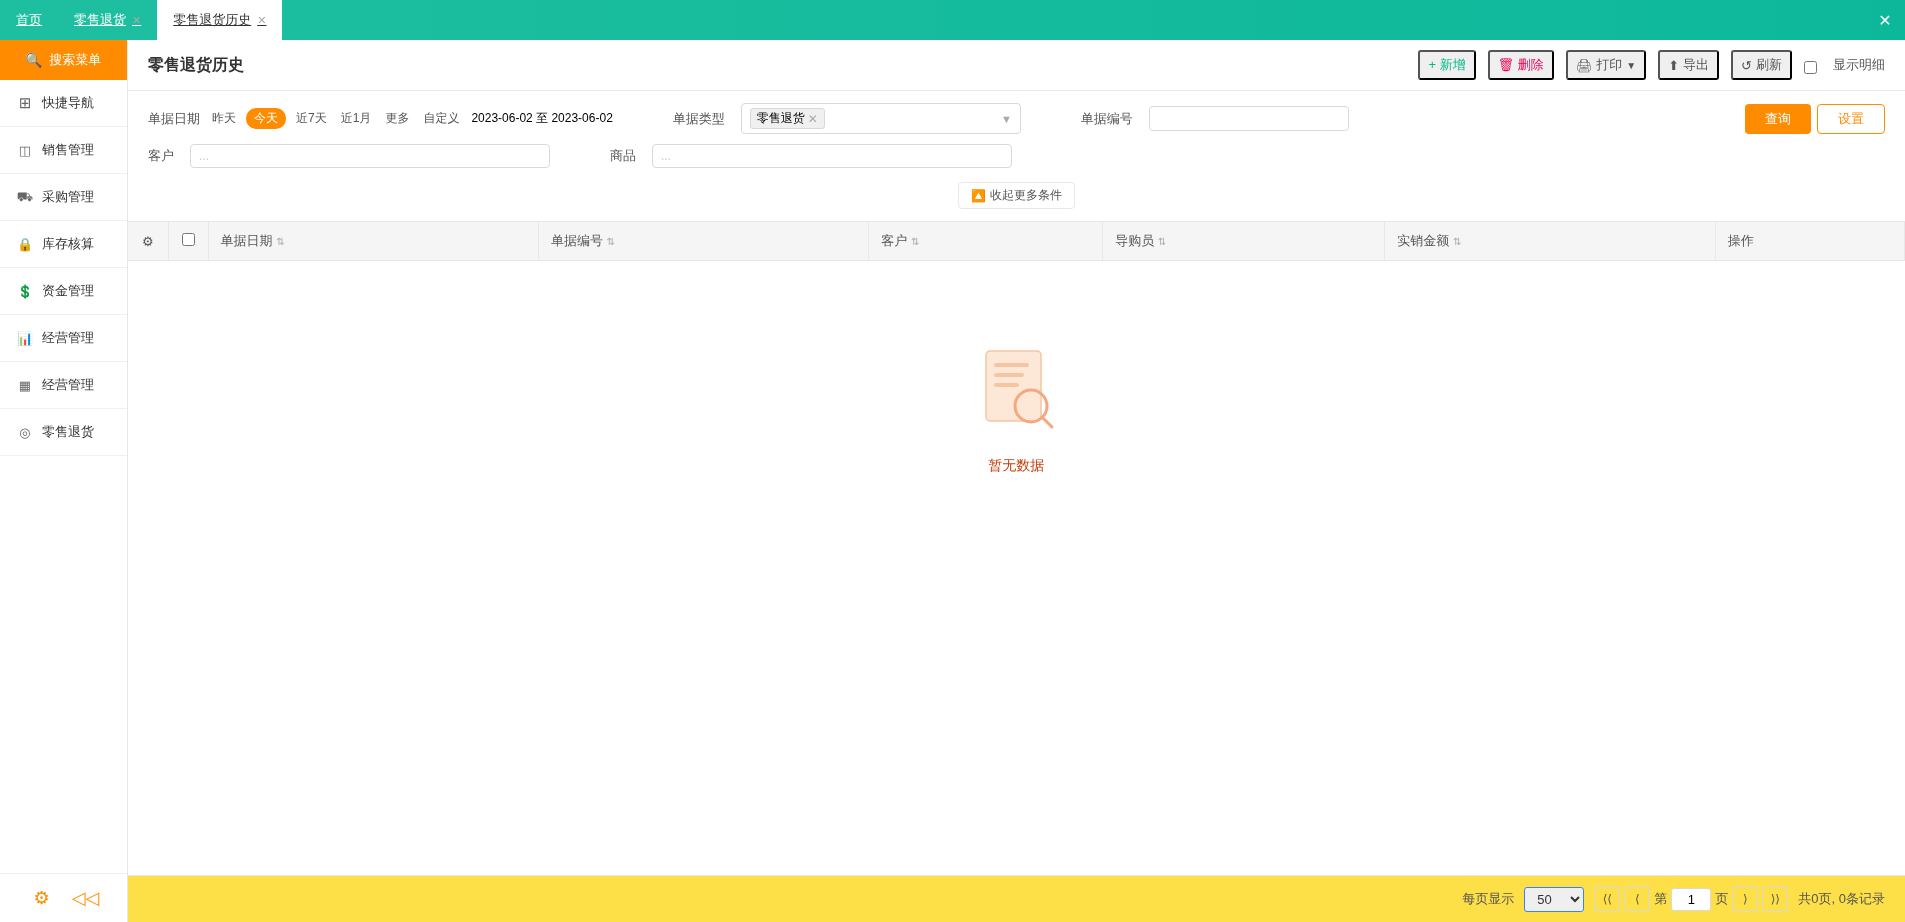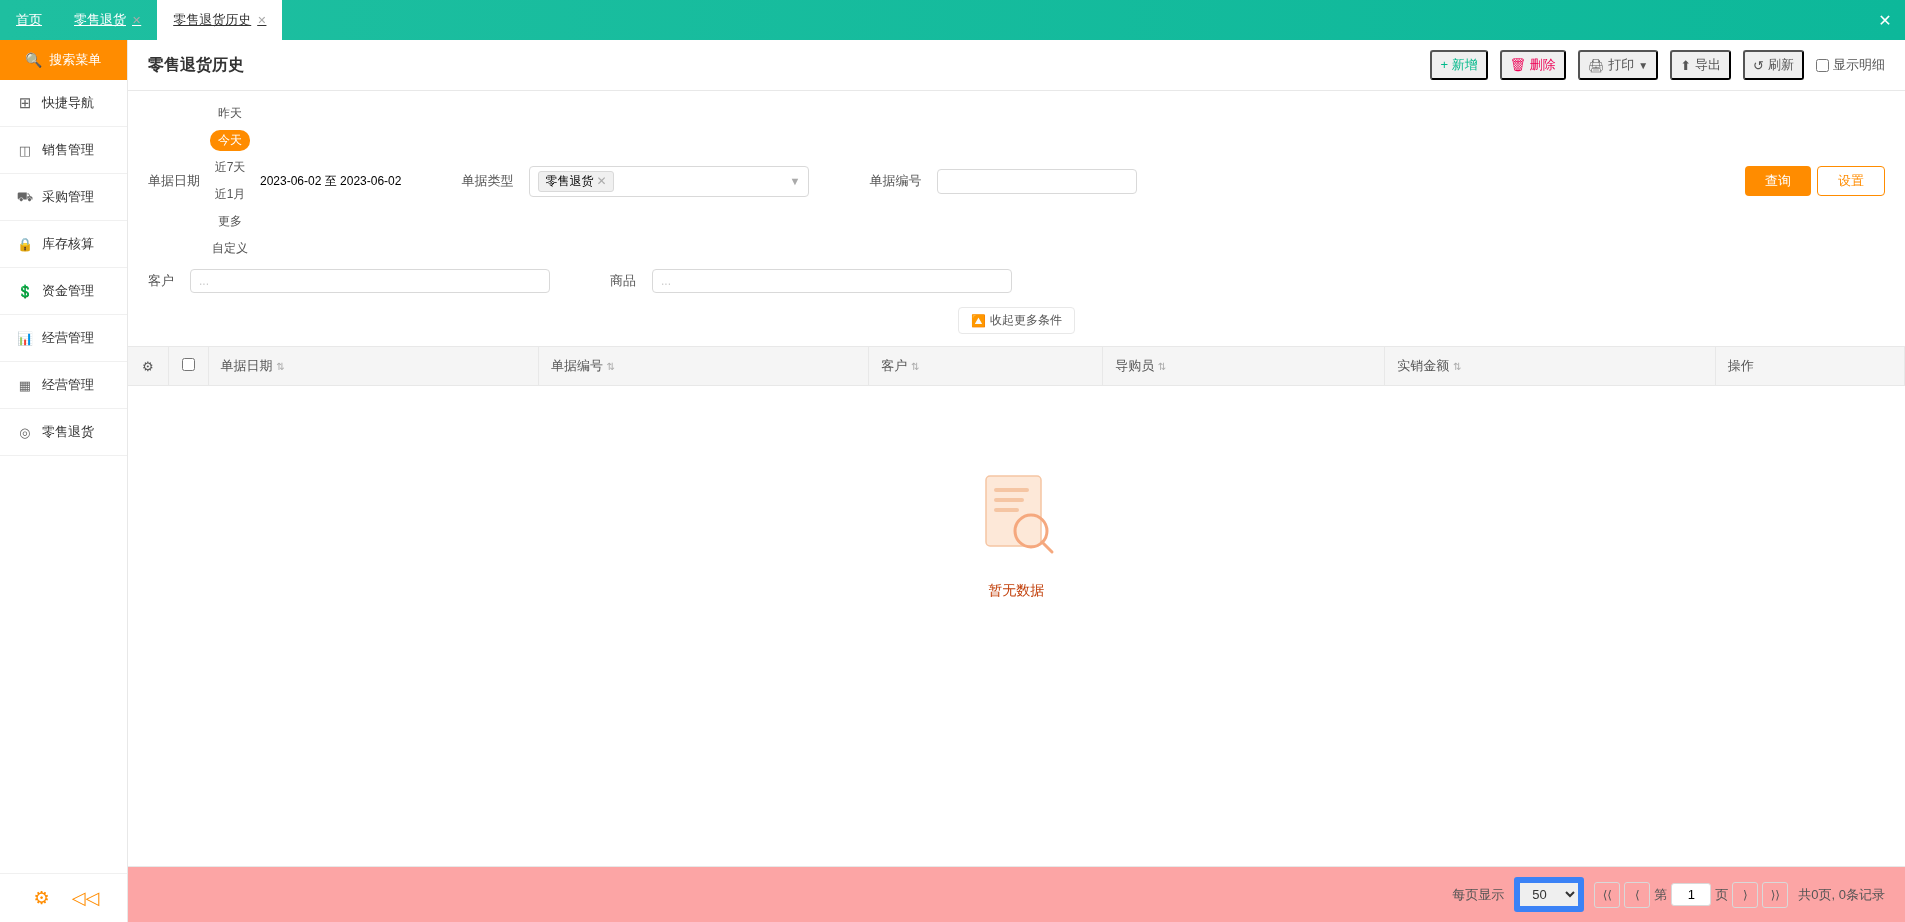--- a/index.html
+++ b/index.html
@@ -154,22 +154,22 @@
       font-size: 13px;
       color: #555;
       cursor: pointer;
       padding: 4px 8px;
       border-radius: 3px;
     }
     .btn-add { color: #00b98a; }
     .btn-delete { color: #e05; }
     .show-detail-cb {
       display: flex;
-      align-items: center;
-      gap: 4px;
+      align-items: flex-end;
+      gap: 16px;
       font-size: 13px;
       color: #555;
       cursor: pointer;
     }
 
     
     .filter-area {
       background: #fff;
       padding: 12px 20px;
       border-bottom: 1px solid #e8e8e8;
@@ -188,21 +188,20 @@
     }
     .filter-label {
       font-size: 13px;
       color: #555;
       white-space: nowrap;
     }
     .date-filters {
       display: flex;
       align-items: center;
       gap: 6px;
-      flex-direction: column;
     }
     .date-btn {
       font-size: 12px;
       color: #555;
       cursor: pointer;
       padding: 2px 4px;
       border-radius: 3px;
     }
     .date-btn.active {
       background: #ff8c00;
@@ -342,33 +341,33 @@
       height: 100px;
       margin-bottom: 16px;
     }
     .empty-text {
       font-size: 14px;
       color: #c2410c;
     }
 
     
     .pagination-bar {
-      background: #fca5a5;
+      background: #fde047;
       border-top: 1px solid #e8e8e8;
       padding: 10px 20px;
       display: flex;
       align-items: center;
       justify-content: flex-end;
       gap: 10px;
       font-size: 13px;
       color: #555;
       flex-shrink: 0;
     }
     .page-size-select {
-      border: 6px solid #3b82f6;
+      border: 1px solid #3b82f6;
       border-radius: 3px;
       padding: 3px 8px;
       font-size: 13px;
       color: #333;
       cursor: pointer;
     }
     .page-nav {
       display: flex;
       align-items: center;
       gap: 4px;

